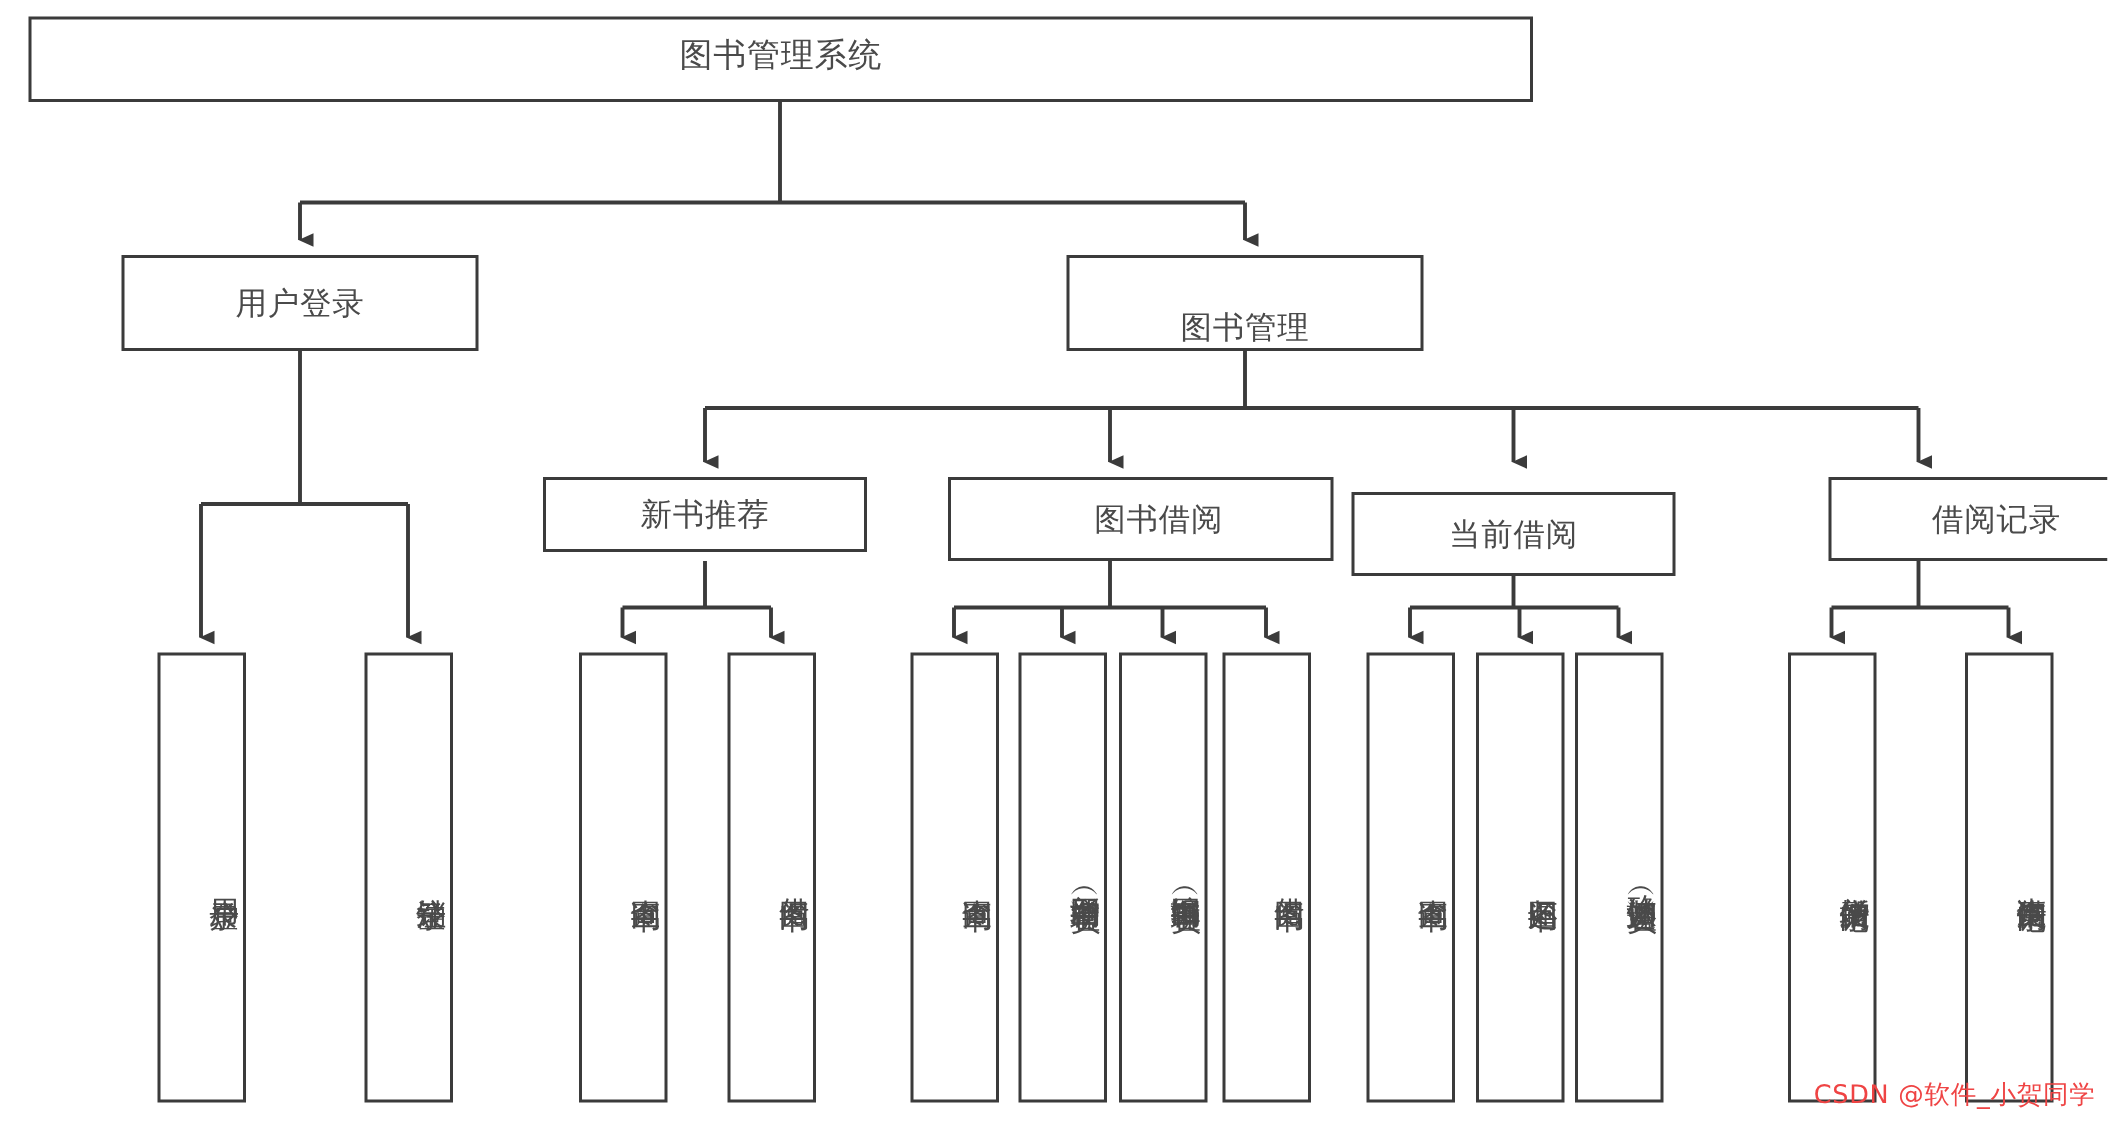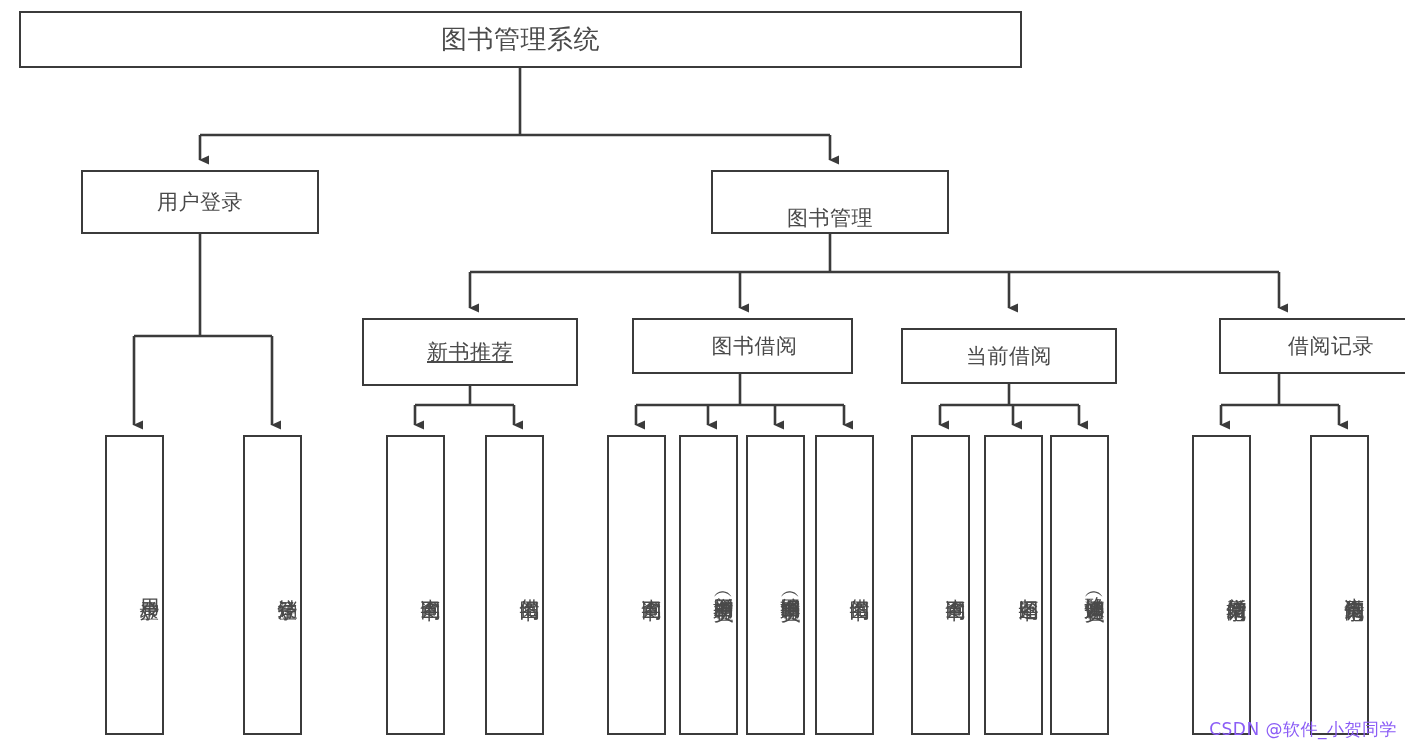--- a/index.html
+++ b/index.html
@@ -49,28 +49,29 @@
     justify-content: center;
     letter-spacing: 1px;
   }
   .node.vert .vtext {
     writing-mode: vertical-rl;
     text-orientation: upright;
     display: block;
     max-height: 100%;
   }
   .node.root {
-    font-size: 26px;
+    font-size: 22px;
+    font-family: Liberation Mono, monospace;
   }
   #watermark {
     position: absolute;
     right: 8px;
     bottom: 6px;
     font-size: 17px;
-    color: #8b5cf6;
+    color: #ef4444;
     letter-spacing: 0.5px;
     white-space: nowrap;
   }
 </style>
 </head>
 <body>
 
 <div id="canvas">
 
   <svg class="wires" viewBox="0 0 1405 747">
@@ -127,24 +128,24 @@
     <span>图书管理系统</span>
   </div>
 
   <div class="node horiz" style="left:81px; top:170px; width:238px; height:64px;">
     <span>用户登录</span>
   </div>
   <div class="node horiz" style="left:711px; top:170px; width:238px; height:64px;align-items:flex-end;">
     <span>图书管理</span>
   </div>
 
-  <div class="node horiz" style="left:362px; top:318px; width:216px; height:68px;text-decoration:underline;">
+  <div class="node horiz" style="left:362px; top:318px; width:216px; height:50px;">
     <span>新书推荐</span>
   </div>
-  <div class="node horiz" style="left:632px; top:318px; width:221px; height:56px;padding-left:24px;">
+  <div class="node horiz" style="left:632px; top:318px; width:257px; height:56px;padding-left:24px;">
     <span>图书借阅</span>
   </div>
   <div class="node horiz" style="left:901px; top:328px; width:216px; height:56px;">
     <span>当前借阅</span>
   </div>
   <div class="node horiz" style="left:1171px; top:318px; width:224px; height:56px;margin-left:48px;">
     <span>借阅记录</span>
   </div>
 
   <div class="node vert" style="left:105px; top:435px; width:59px; height:300px;">

